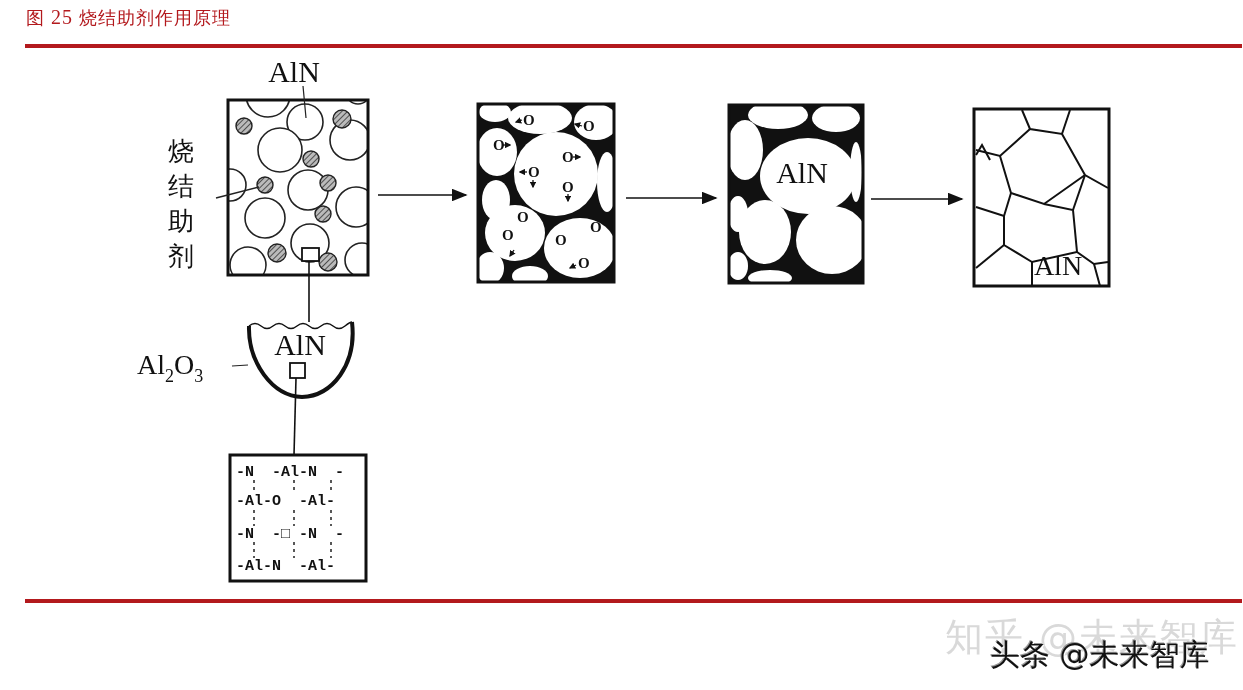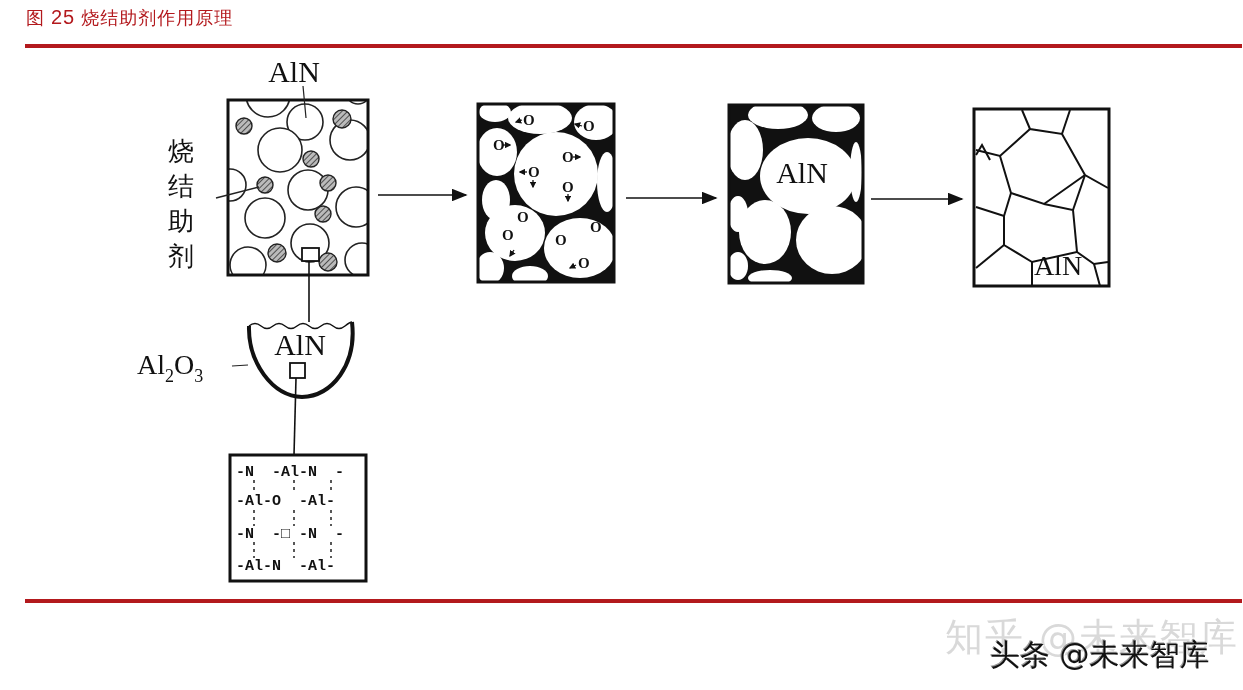--- a/index.html
+++ b/index.html
@@ -1,20 +1,20 @@
 <!DOCTYPE html>
 <html><head>
 <meta charset="utf-8">
 <style>
   html, body { margin: 0; padding: 0; background: #ffffff; }
   body { width: 1243px; height: 690px; position: relative; overflow: hidden;
          font-family: "DejaVu Sans", sans-serif; }
   .title { position: absolute; left: 26px; top: 6px; font-size: 18px; color: #b3191d;
            letter-spacing: 1px; font-family: "DejaVu Serif", serif; }
-  .title .num { font-family: Liberation Sans, sans-serif; font-size: 20px; margin: 0 6px; }
+  .title .num { font-family: Liberation Serif, serif; font-size: 20px; margin: 0 6px; }
   .rule { position: absolute; left: 25px; width: 1217px; height: 4px; background: #b3191d; }
   .rule.top { top: 44px; }
   .rule.bottom { top: 599px; }
   svg.diagram { position: absolute; left: 0; top: 0; }
   .serif { font-family: "Liberation Serif", "DejaVu Serif", serif; }
   .watermark1 { position: absolute; left: 945px; top: 612px; font-size: 38px; color: rgba(180,180,180,0.5);
                 font-family: "DejaVu Sans", sans-serif; letter-spacing: 2px; }
   .watermark2 { position: absolute; left: 990px; top: 635px; font-size: 30px; color: #111;
                 font-family: "DejaVu Sans", sans-serif; text-shadow: 1px 1px 0 #fff, -1px -1px 0 #999; }
 </style>

